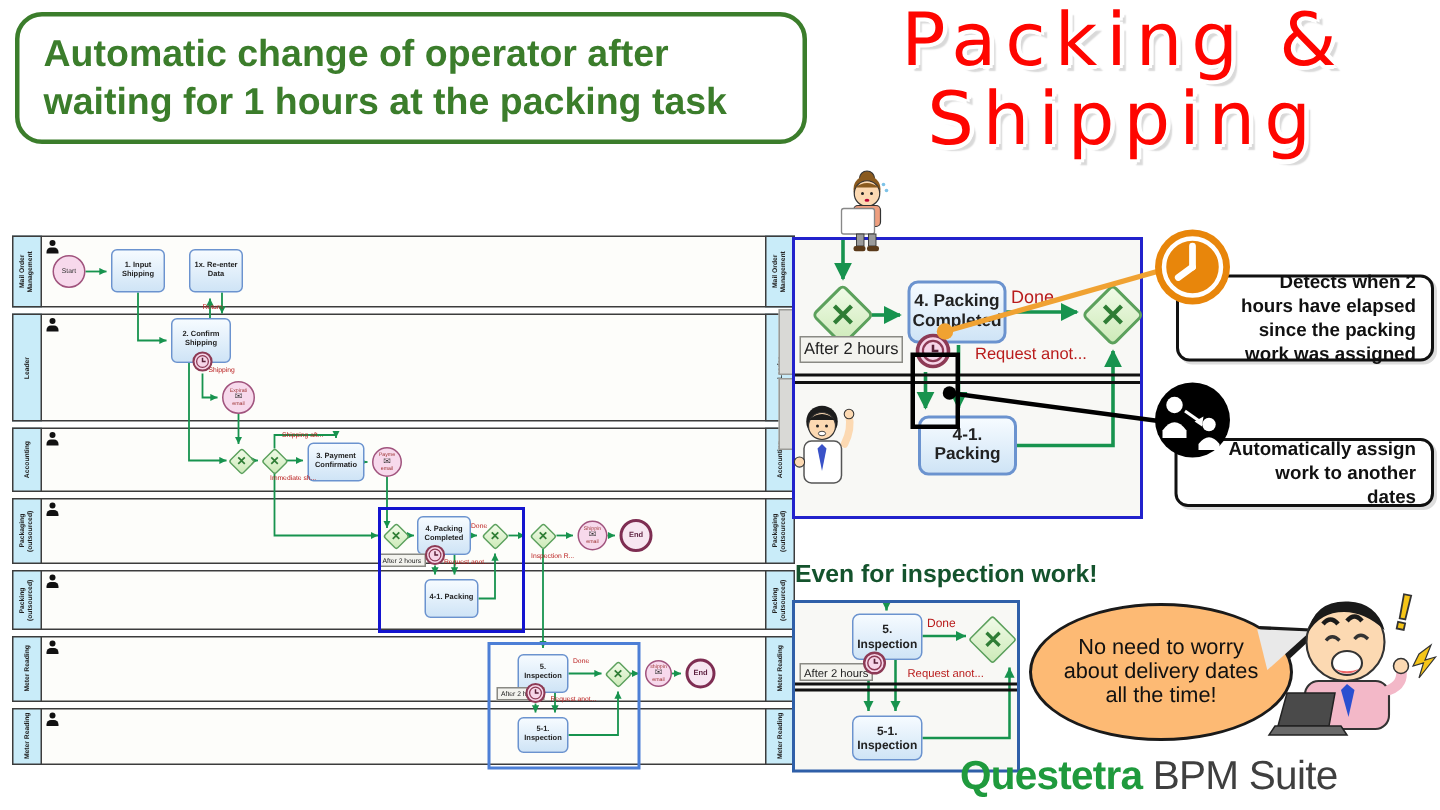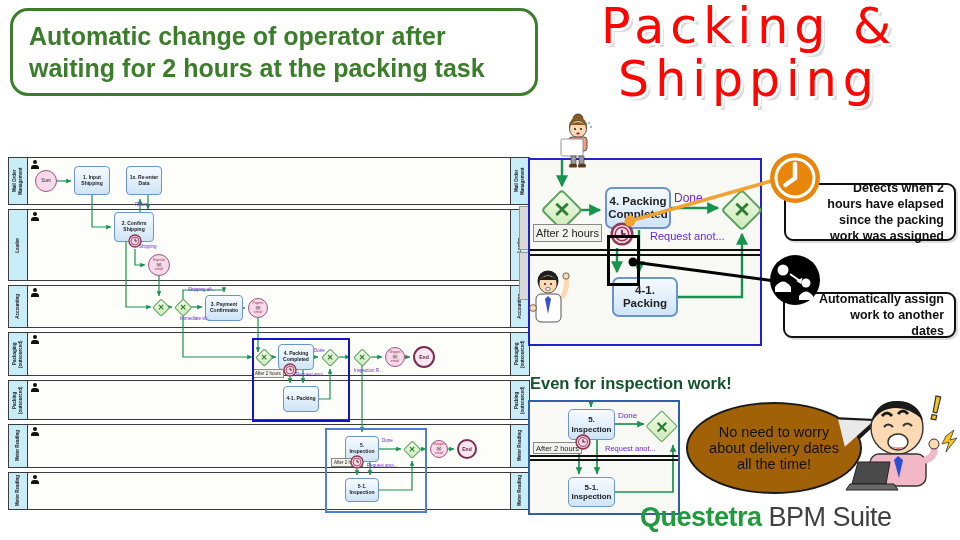--- a/index.html
+++ b/index.html
@@ -47,21 +47,21 @@
   .evt{position:absolute;border-radius:50%;background:#f7d9ec;border:1.3px solid #a0537d;
         display:flex;flex-direction:column;align-items:center;justify-content:center;z-index:4;
         color:#8d2b56;box-sizing:border-box;line-height:1;}
   .evt.end{border-width:2.6px;border-color:#7e2d52;background:#f7e6f1;}
   .evtxt{font-size:3.5px;color:#a03a3a;}
   .mailg{font-size:6px;color:#333;line-height:1;}
   .startxt{font-size:4.5px;color:#333;}
   .endtxt{font-size:5px;font-weight:bold;color:#5c1f3e;}
 
   .timer{position:absolute;z-index:6;}
-  .lbl{position:absolute;color:#6d28d9;white-space:nowrap;z-index:5;}
+  .lbl{position:absolute;color:#b91c1c;white-space:nowrap;z-index:5;}
   .lblbox{position:absolute;background:#f3f3ee;border:1px solid #8a8a84;color:#222;white-space:nowrap;
         z-index:5;display:flex;align-items:center;padding:0 2px;box-sizing:border-box;}
   .hl{position:absolute;border:2px solid #1414cf;z-index:7;}
   .hl2{position:absolute;border:2px solid #4d7fd6;z-index:7;}
 
   
   #detail{position:absolute;left:528px;top:158px;width:234px;height:188px;background:#f8f8f5;
         border:2.5px solid #2222cc;box-sizing:border-box;z-index:2;}
   .dlane{position:absolute;left:0;right:0;height:2px;background:#111;z-index:3;}
   .blackrect{position:absolute;border:3.5px solid #000;z-index:8;background:transparent;}
@@ -73,21 +73,21 @@
   .mini-head{position:absolute;left:530px;top:374px;font-size:16.5px;font-weight:bold;color:#14532d;}
 
   
   .callout{position:absolute;background:#fff;border:2px solid #111;border-radius:9px;z-index:28;
         display:flex;align-items:center;justify-content:flex-end;text-align:right;
         font-size:12.5px;font-weight:bold;color:#111;line-height:1.3;box-sizing:border-box;
         padding:6px 10px 6px 30px;box-shadow:2px 2px 0 #ddd;}
   .cicon{position:absolute;z-index:31;}
 
   
-  .bubble{position:absolute;left:686px;top:402px;width:176px;height:92px;background:#a16207;
+  .bubble{position:absolute;left:686px;top:402px;width:176px;height:92px;background:#fdba74;
         border:2px solid #1a1a1a;border-radius:50%;display:flex;align-items:center;justify-content:center;
         text-align:center;font-size:14.5px;color:#111;z-index:10;box-sizing:border-box;padding:8px 14px;}
   .tailb{position:absolute;left:843px;top:412px;width:0;height:0;z-index:9;
         border-top:12px solid transparent;border-bottom:22px solid transparent;border-left:40px solid #1a1a1a;
         transform:rotate(-14deg);}
   .tailf{position:absolute;left:841px;top:415px;width:0;height:0;z-index:11;
         border-top:10px solid transparent;border-bottom:18px solid transparent;border-left:34px solid #e9e9e9;
         transform:rotate(-14deg);}
 
   
@@ -98,21 +98,21 @@
 
   svg{display:block;}
   .flow{position:absolute;left:0;top:0;z-index:2;}
   #overlay{position:absolute;left:0;top:0;z-index:30;pointer-events:none;}
 </style>
 </head>
 <body>
 
 <div id="stage">
 
-  <div class="note">Automatic change of operator after waiting for 2 hours at the packing task</div>
+  <div class="note">Automatic change of operator after waiting for 1 hours at the packing task</div>
 
   <div class="bigtitle">
     <div>Packing &amp;</div>
     <div>Shipping</div>
   </div>
 
   <div id="diagram">
 
     <div class="lane" style="top:1px;height:48px">
       <div class="lane-h lft">

